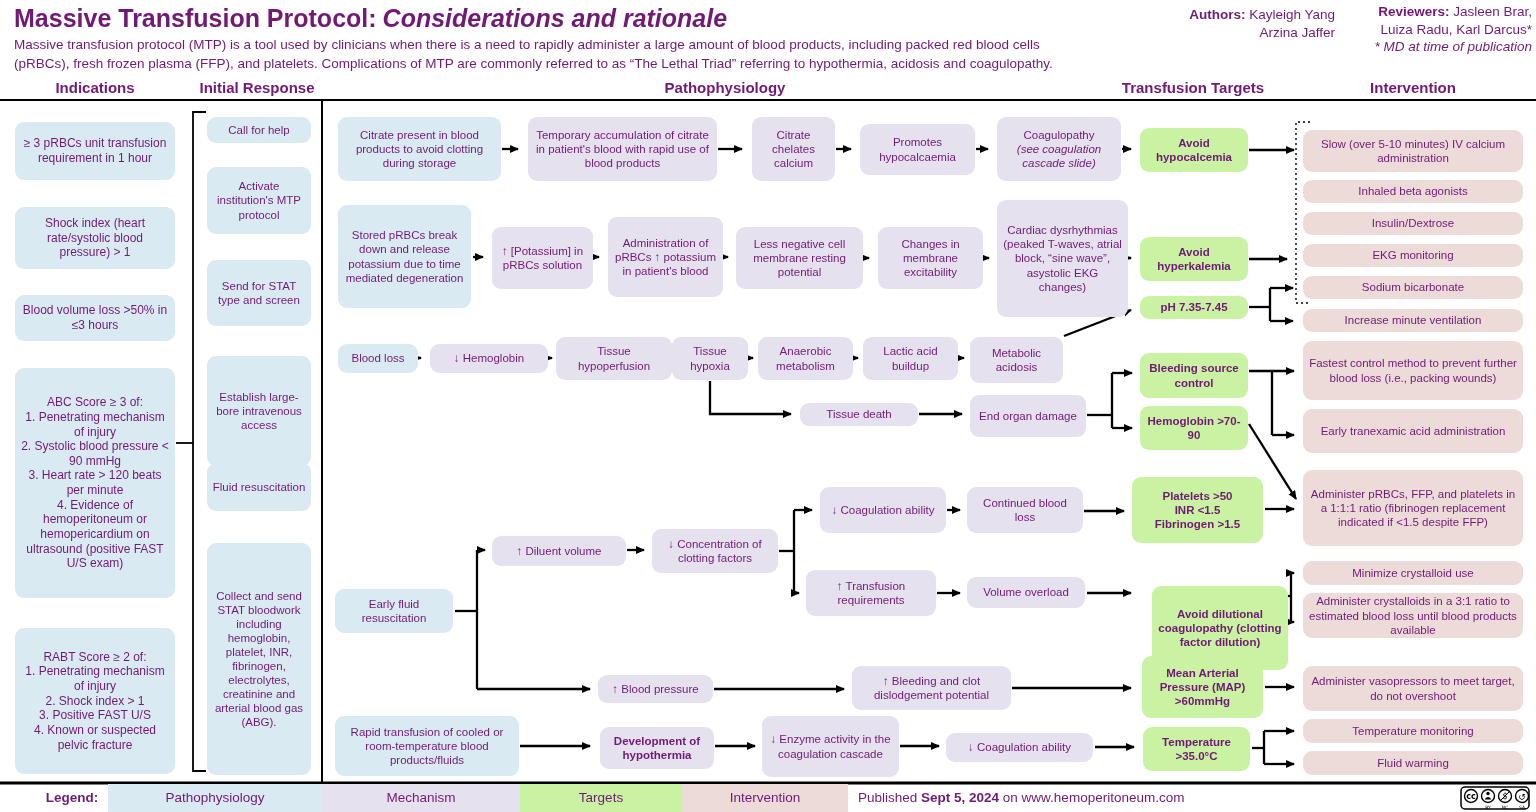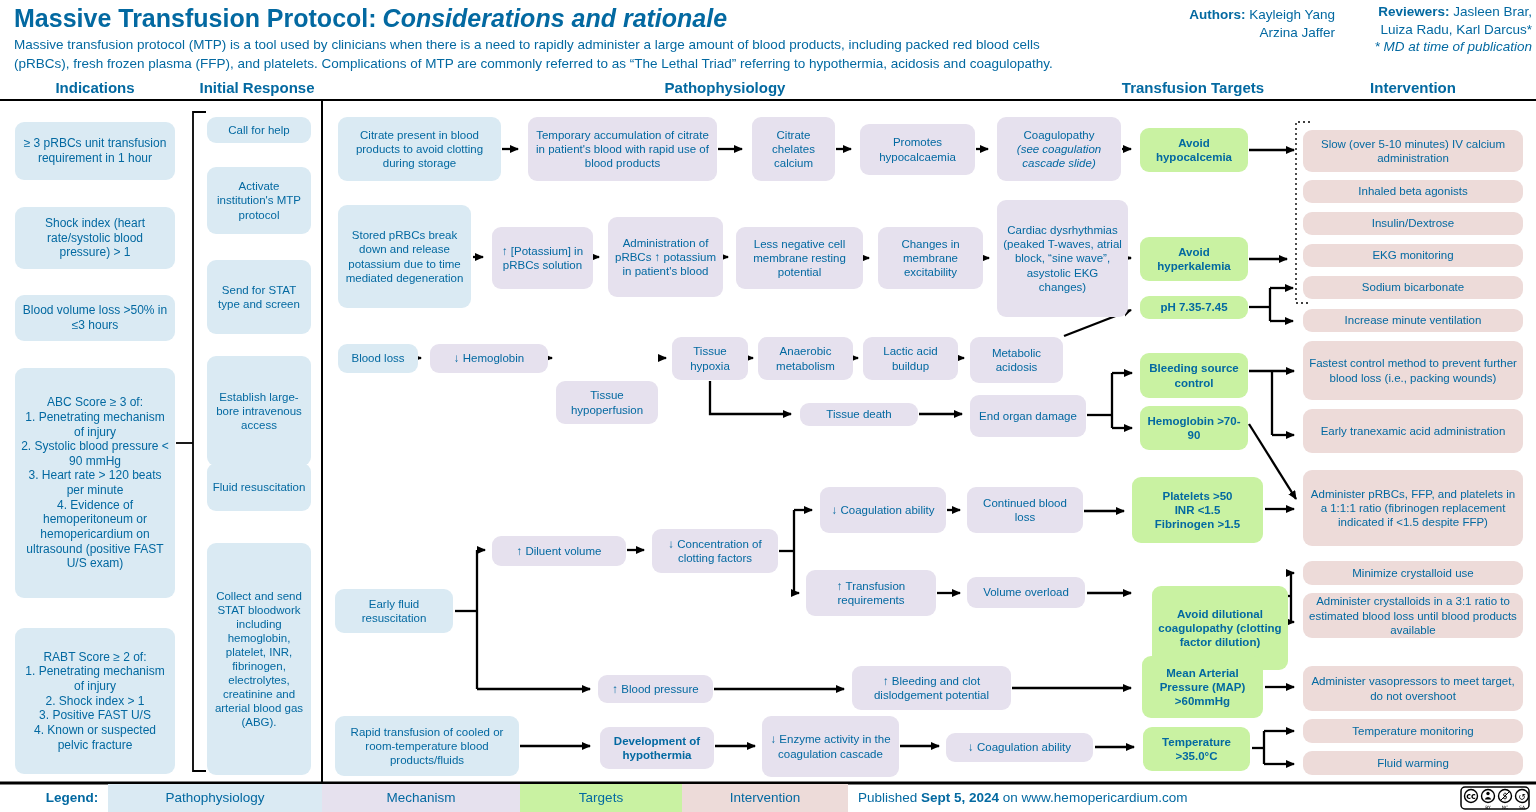--- a/index.html
+++ b/index.html
@@ -1,17 +1,17 @@
 <!DOCTYPE html>
 <html><head>
 <meta charset="utf-8">
 <style>
   html,body{margin:0;padding:0;background:#fff;}
   .poster{position:relative;width:1536px;height:812px;background:#fff;overflow:hidden;
-          font-family:"Liberation Sans",sans-serif;color:#0369a1;}
+          font-family:"Liberation Sans",sans-serif;color:#701a75;}
   .title{position:absolute;left:14px;top:4px;font-size:25px;font-weight:700;white-space:nowrap;}
   .title .sub{font-style:italic;margin-left:6px;}
   .desc{position:absolute;left:14px;top:36px;width:1230px;font-size:13.5px;line-height:1.38;}
   .credits{position:absolute;font-size:13.5px;line-height:1.3;text-align:right;}
   .credits b{font-weight:700;}
   .credits .it{font-style:italic;}
   .hdr-col{position:absolute;top:79px;font-weight:700;font-size:15px;text-align:center;}
   .bx{position:absolute;border-radius:9px;display:flex;flex-direction:column;align-items:center;
       justify-content:center;text-align:center;padding:2px 5px;box-sizing:border-box;
       font-size:11.5px;line-height:1.22;white-space:pre-line;}
@@ -147,21 +147,21 @@
 3. Heart rate &gt; 120 beats per minute
 4. Evidence of hemoperitoneum or hemopericardium on ultrasound (positive FAST U/S exam)</div>
   <div class="bx blue" style="left:15px;top:628px;width:160px;height:146px;font-size:12px;">RABT Score ≥ 2 of:
 1. Penetrating mechanism of injury
 2. Shock index &gt; 1
 3. Positive FAST U/S
 4. Known or suspected pelvic fracture</div>
 
   <div class="bx blue" style="left:207px;top:117px;width:104px;height:26px;">Call for help</div>
   <div class="bx blue" style="left:207px;top:167px;width:104px;height:67px;">Activate institution's MTP protocol</div>
-  <div class="bx blue" style="left:207px;top:260px;width:104px;height:74px;">Send for STAT type and screen</div>
+  <div class="bx blue" style="left:207px;top:260px;width:104px;height:66px;">Send for STAT type and screen</div>
   <div class="bx blue" style="left:207px;top:356px;width:104px;height:110px;">Establish large-bore intravenous access</div>
   <div class="bx blue" style="left:207px;top:463px;width:104px;height:48px;">Fluid resuscitation</div>
   <div class="bx blue" style="left:207px;top:543px;width:104px;height:232px;">Collect and send STAT bloodwork including hemoglobin, platelet, INR, fibrinogen, electrolytes, creatinine and arterial blood gas (ABG).</div>
 
   <div class="bx blue" style="left:338px;top:117px;width:163px;height:64px;">Citrate present in blood products to avoid clotting during storage</div>
   <div class="bx lav" style="left:528px;top:117px;width:189px;height:64px;">Temporary accumulation of citrate in patient's blood with rapid use of blood products</div>
   <div class="bx lav" style="left:752px;top:117px;width:83px;height:64px;">Citrate chelates calcium</div>
   <div class="bx lav" style="left:860px;top:124px;width:115px;height:51px;">Promotes hypocalcaemia</div>
   <div class="bx lav" style="left:997px;top:117px;width:124px;height:64px;">
     <span>Coagulopathy</span>
@@ -170,21 +170,21 @@
 
   <div class="bx blue" style="left:338px;top:205px;width:133px;height:103px;">Stored pRBCs break down and release potassium due to time mediated degeneration</div>
   <div class="bx lav" style="left:492px;top:227px;width:101px;height:62px;">↑ [Potassium] in pRBCs solution</div>
   <div class="bx lav" style="left:608px;top:217px;width:115px;height:80px;">Administration of pRBCs ↑ potassium in patient's blood</div>
   <div class="bx lav" style="left:736px;top:227px;width:127px;height:62px;">Less negative cell membrane resting potential</div>
   <div class="bx lav" style="left:997px;top:200px;width:131px;height:117px;">Cardiac dysrhythmias (peaked T-waves, atrial block, “sine wave”, asystolic EKG changes)</div>
   <div class="bx lav" style="left:878px;top:227px;width:105px;height:62px;">Changes in membrane excitability</div>
 
   <div class="bx blue" style="left:338px;top:344px;width:80px;height:29px;">Blood loss</div>
   <div class="bx lav" style="left:430px;top:344px;width:118px;height:29px;">↓ Hemoglobin</div>
-  <div class="bx lav" style="left:556px;top:337px;width:102px;height:43px;margin-top:44px;">Tissue hypoperfusion</div>
+  <div class="bx lav" style="left:556px;top:337px;width:116px;height:43px;">Tissue hypoperfusion</div>
   <div class="bx lav" style="left:672px;top:337px;width:76px;height:43px;">Tissue hypoxia</div>
   <div class="bx lav" style="left:758px;top:337px;width:95px;height:43px;">Anaerobic metabolism</div>
   <div class="bx lav" style="left:863px;top:337px;width:95px;height:43px;">Lactic acid buildup</div>
   <div class="bx lav" style="left:970px;top:337px;width:93px;height:46px;">Metabolic acidosis</div>
   <div class="bx lav" style="left:800px;top:403px;width:118px;height:23px;">Tissue death</div>
   <div class="bx lav" style="left:970px;top:395px;width:116px;height:42px;">End organ damage</div>
 
   <div class="bx lav" style="left:492px;top:536px;width:134px;height:30px;">↑ Diluent volume</div>
   <div class="bx lav" style="left:652px;top:529px;width:126px;height:44px;">↓ Concentration of clotting factors</div>
   <div class="bx lav" style="left:820px;top:487px;width:126px;height:46px;">↓ Coagulation ability</div>
@@ -226,21 +226,21 @@
   <div class="bx pink" style="left:1303px;top:719px;width:220px;height:24px;">Temperature monitoring</div>
   <div class="bx pink" style="left:1303px;top:751px;width:220px;height:24px;">Fluid warming</div>
 
   <div class="legendbar">
     <div class="lcell" style="left:28px;width:88px;font-weight:700;">Legend:</div>
     <div class="lcell" style="left:108px;width:214px;background:#daeaf3;">Pathophysiology</div>
     <div class="lcell" style="left:322px;width:198px;background:#e6e1ee;">Mechanism</div>
     <div class="lcell" style="left:520px;width:162px;background:#c9f2a2;">Targets</div>
     <div class="lcell" style="left:682px;width:166px;background:#eddbd9;">Intervention</div>
     <div class="published">
-      <span>Published </span><b>Sept 5, 2024</b><span> on www.hemopericardium.com</span>
+      <span>Published </span><b>Sept 5, 2024</b><span> on www.hemoperitoneum.com</span>
     </div>
   </div>
 
   <svg class="ccbadge" width="70" height="24" viewBox="0 0 70 24">
     <rect x="1" y="1" width="68" height="22" rx="4" fill="#fff" stroke="#000" stroke-width="1.5"></rect>
     <circle cx="11" cy="10" r="6.5" fill="none" stroke="#000" stroke-width="1.4"></circle>
     <text x="11" y="13" text-anchor="middle" font-size="8" font-weight="bold" font-family="DejaVu Sans, sans-serif">cc</text>
     <circle cx="28" cy="10" r="6.5" fill="none" stroke="#000" stroke-width="1.4"></circle>
     <circle cx="28" cy="7.5" r="1.7" fill="#000"></circle>
     <path d="M24.7,13.5 a3.4,3.4 0 0 1 6.6,0 z" fill="#000"></path>

